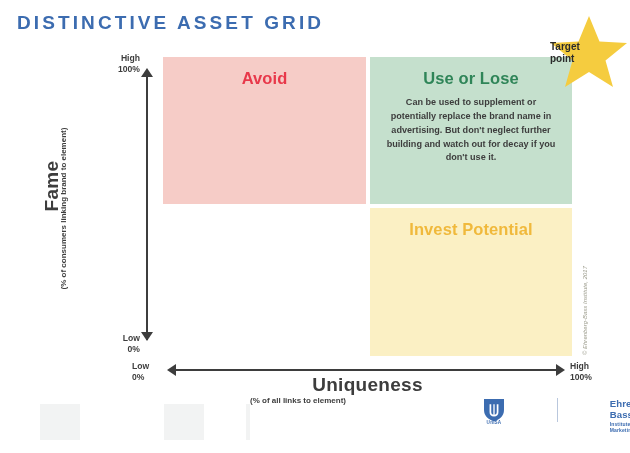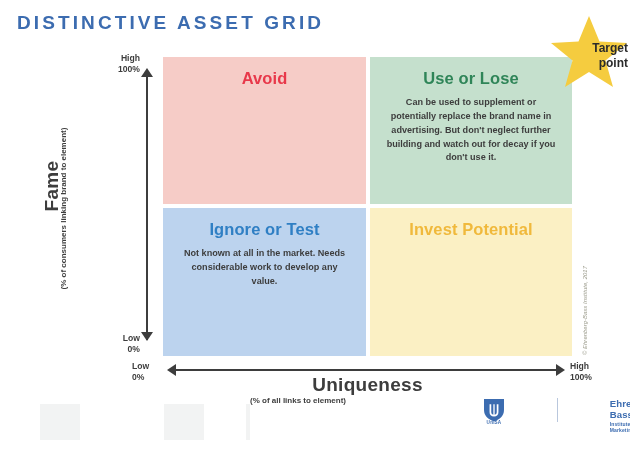--- a/index.html
+++ b/index.html
@@ -215,22 +215,22 @@
     top: 14px;
     width: 78px;
     height: 76px;
   }
   .target-star svg { display: block; }
   .target-star-text {
     position: absolute;
     left: 0;
     top: 27px;
     width: 78px;
-    text-align: right;
-    font-size: 12px;
+    text-align: left;
+    font-size: 10px;
     font-weight: bold;
     color: #2b2b2b;
     line-height: 1.22;
     pointer-events: none;
   }
 
   
   .copyright {
     position: absolute;
     left: 551px;
@@ -313,24 +313,20 @@
 
   <div class="quadrant q-tl">
     <div class="q-title avoid">Avoid</div>
   </div>
 
   <div class="quadrant q-tr">
     <div class="q-title useorlose">Use or Lose</div>
     <div class="q-body">Can be used to supplement or potentially replace the brand name in advertising. But don't neglect further building and watch out for decay if you don't use it.</div>
   </div>
 
-  <div class="quadrant q-bl">
-    <div class="q-title ignore">Ignore or Test</div>
-    <div class="q-body">Not known at all in the market. Needs considerable work to develop any value.</div>
-  </div>
 
   <div class="quadrant q-br">
     <div class="q-title invest">Invest Potential</div>
   </div>
 
 </div>
 
 <div class="y-axis"></div>
 <div class="y-arrow-up"></div>
 <div class="y-arrow-down"></div>

